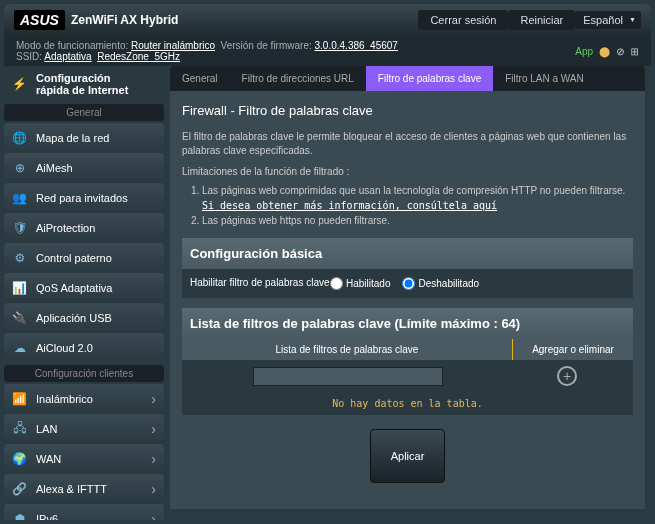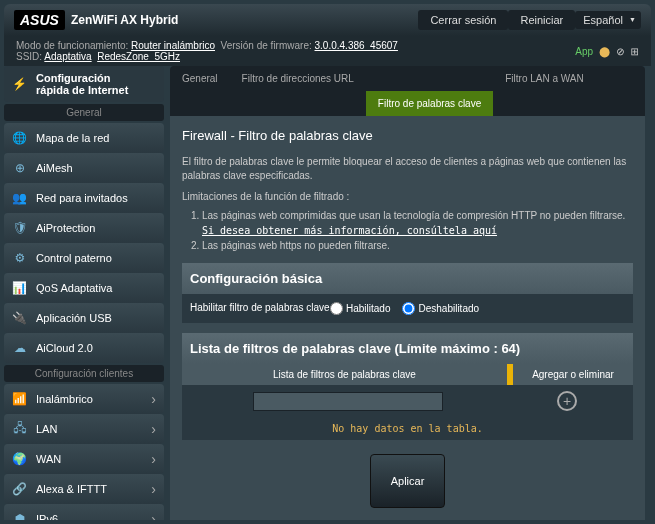--- a/index.html
+++ b/index.html
@@ -19,35 +19,35 @@
 .main { display: flex; flex: 1; overflow: hidden; margin: 0 4px 4px 4px; }
 .sidebar { width: 160px; display: flex; flex-direction: column; gap: 2px; }
 .quicksetup { background: #2a3840; border-radius: 4px; padding: 6px 8px; display: flex; align-items: center; gap: 8px; font-size: 11px; font-weight: bold; }
 .section-hdr { background: #1a2228; color: #888; text-align: center; padding: 3px; font-size: 10px; border-radius: 3px; }
 .nav-item { background: linear-gradient(#3a4a52, #2a3840); border-radius: 4px; padding: 7px 8px; display: flex; align-items: center; gap: 8px; font-size: 11px; cursor: pointer; position: relative; }
 .nav-item.chev::after { content: '›'; position: absolute; right: 8px; color: #aaa; font-size: 14px; }
 .nav-icon { width: 16px; height: 16px; display: flex; align-items: center; justify-content: center; color: #7ab8d8; font-size: 12px; }
 .content { flex: 1; padding: 0 6px; overflow-y: auto; }
 .tabs { display: flex; background: #1a2228; border-radius: 4px 4px 0 0; }
 .tab { padding: 7px 12px; font-size: 10px; color: #aaa; cursor: pointer; }
-.tab.active { background: #4d7c0f; color: #fff; margin-top: 25px; }
+.tab.active { background: #8b5cf6; color: #fff; }
 .panel { background: #3a4a52; padding: 12px; }
 .panel-title { font-size: 13px; color: #fff; margin-bottom: 12px; }
 .panel-desc { font-size: 10px; color: #ccc; margin-bottom: 8px; line-height: 1.4; }
 .panel-sub { font-size: 10px; color: #ccc; margin-bottom: 6px; }
 ol { margin-left: 20px; font-size: 10px; color: #ccc; line-height: 1.5; }
 ol a { color: #fff; text-decoration: underline; font-family: monospace; }
 .sect-hdr { background: linear-gradient(#5a6a72, #4a5a62); padding: 8px 8px; font-size: 13px; font-weight: bold; margin-top: 10px; }
 .form-row { display: flex; align-items: flex-start; padding: 8px; background: #2a3840; font-size: 10px; }
 .form-label { flex: 0 0 140px; }
 .radio-group { display: flex; gap: 12px; align-items: center; }
 .radio-group label { display: flex; gap: 3px; align-items: center; }
 .table-hdr { display: flex; background: #4a5a62; font-size: 10px; }
 .table-hdr > div { padding: 5px 8px; text-align: center; }
-.th-list { flex: 1; border-right: 6px solid #eab308; }
+.th-list { flex: 1; border-right: 1px solid #eab308; }
 .th-act { width: 120px; }
 .table-row { display: flex; background: #2a3840; padding: 6px; align-items: center; }
 .table-input { flex: 1; display: flex; justify-content: center; }
 .table-input input { width: 190px; background: #4a5a62; border: 1px solid #1a2228; color: #fff; padding: 3px; font-size: 10px; }
 .add-btn { width: 120px; display: flex; justify-content: center; }
 .add-circle { width: 20px; height: 20px; border: 2px solid #aaa; border-radius: 50%; display: flex; align-items: center; justify-content: center; color: #aaa; cursor: pointer; font-size: 14px; }
 .no-data { text-align: center; padding: 6px; font-family: monospace; font-size: 10px; color: #e8b858; background: #2a3840; }
 .apply-row { text-align: center; padding: 14px 0; }
 .apply-btn { background: linear-gradient(#3a4a52, #1a2228); color: #fff; border: 1px solid #111; padding: 20px 20px; font-size: 11px; cursor: pointer; border-radius: 4px; text-align: right; }
 .app-badge { color: #6c6; font-size: 10px; }

